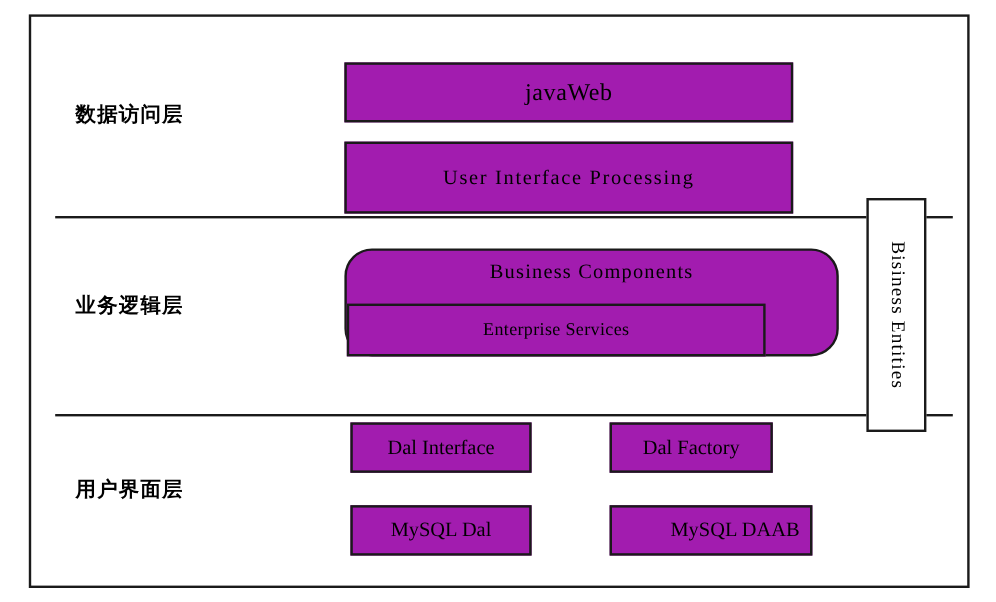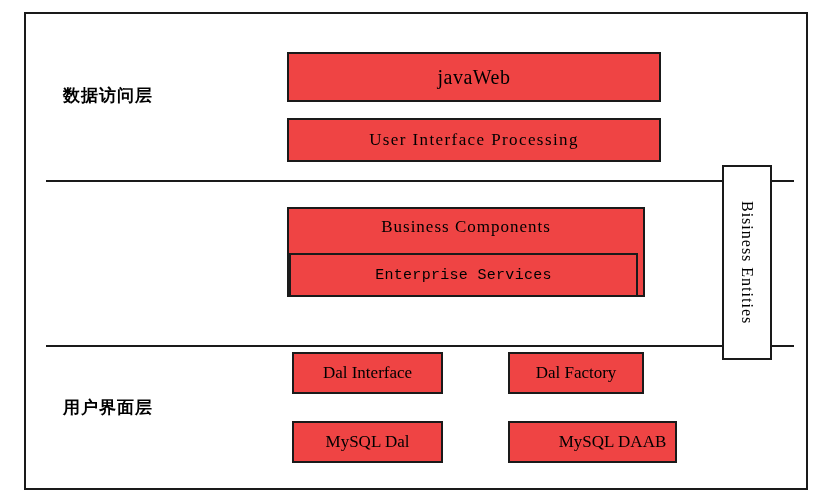--- a/index.html
+++ b/index.html
@@ -57,64 +57,64 @@
   }
   .label-ui   { left: 63px;  top: 84px;  }
   .label-biz  { left: 63px;  top: 243px; }
   .label-data { left: 63px;  top: 396px; }
 
   
   .box {
     position: absolute;
     border: 2px solid #1a1a1a;
     box-sizing: border-box;
-    background: #ef4444;
+    background: #a21caf;
     display: flex;
     align-items: center;
     justify-content: center;
     font-family: "Liberation Serif", "DejaVu Serif", serif;
     font-size: 17px;
     color: #000000;
     white-space: nowrap;
   }
 
   
   .box-javaweb {
     left: 287px; top: 52px;
     width: 374px; height: 50px;
     font-size: 20px;
     letter-spacing: 0.5px;
   }
   .box-uip {
     left: 287px; top: 118px;
-    width: 374px; height: 44px;
+    width: 374px; height: 60px;
     font-size: 17px;
     letter-spacing: 1.4px;
     font-family: Liberation Serif, serif;
   }
 
   
   .box-business-components {
     left: 287px; top: 207px;
-    width: 358px; height: 90px;
+    width: 412px; height: 90px;
     align-items: flex-start;
     justify-content: center;
     padding-top: 8px;
     font-size: 17px;
     letter-spacing: 1px;
     z-index: 2;
+    border-radius: 23px;
   }
   
   .box-enterprise-services {
     left: 289px; top: 253px;
     width: 349px; height: 44px;
     font-size: 15px;
     letter-spacing: 0.3px;
     z-index: 3;
-    font-family: Liberation Mono, monospace;
   }
 
   
   .box-bisiness-entities {
     left: 722px; top: 165px;
     width: 50px; height: 195px;
     z-index: 5;
     background: #ffffff;
   }
   .box-bisiness-entities .vtext {
@@ -149,20 +149,21 @@
 <body>
 
 <div id="canvas">
 
   <div class="outer-frame"></div>
 
   <div class="divider divider-1"></div>
   <div class="divider divider-2"></div>
 
   <div class="layer-label label-ui">数据访问层</div>
+  <div class="layer-label label-biz">业务逻辑层</div>
   <div class="layer-label label-data">用户界面层</div>
 
   <div class="box box-javaweb">javaWeb</div>
   <div class="box box-uip">User  Interface  Processing</div>
 
   <div class="box box-business-components">Business   Components</div>
   <div class="box box-enterprise-services">Enterprise Services</div>
 
   <div class="box box-bisiness-entities">
     <span class="vtext">Bisiness Entities</span>

